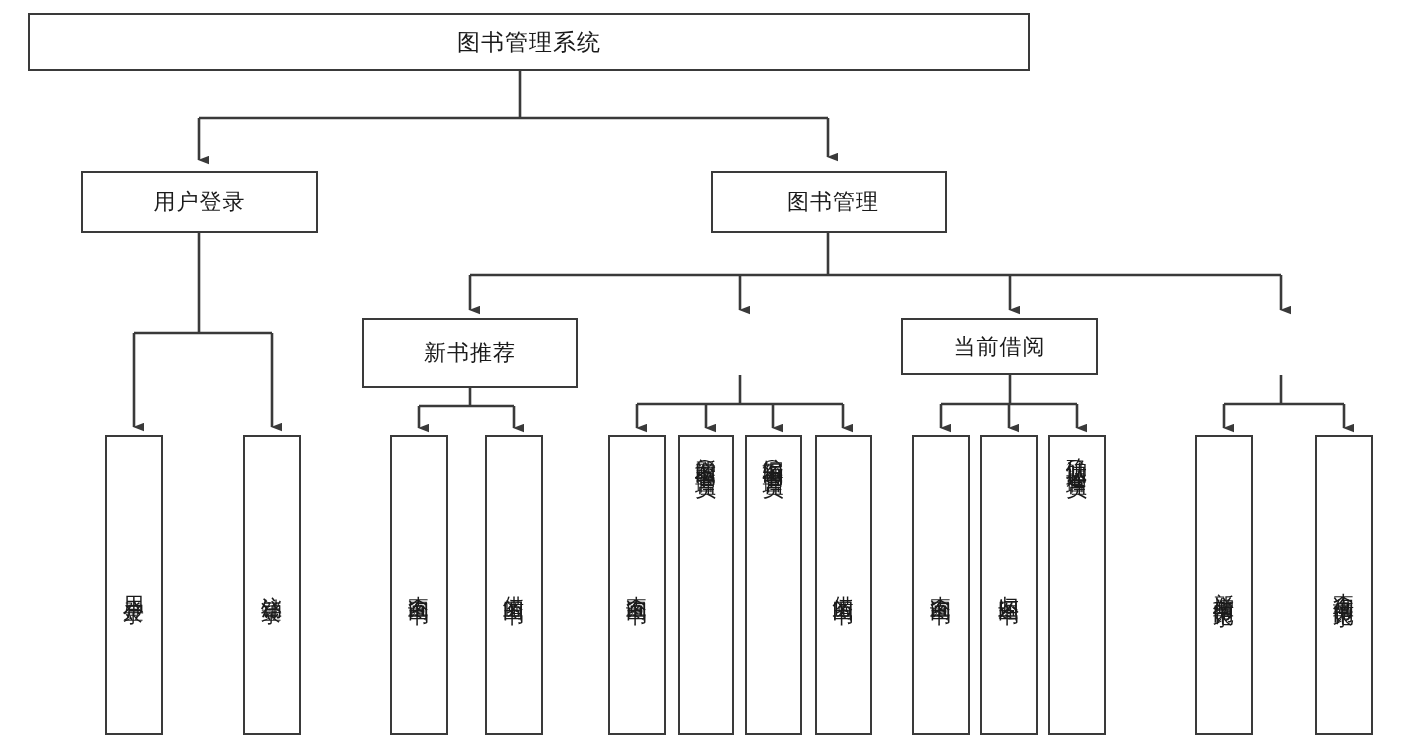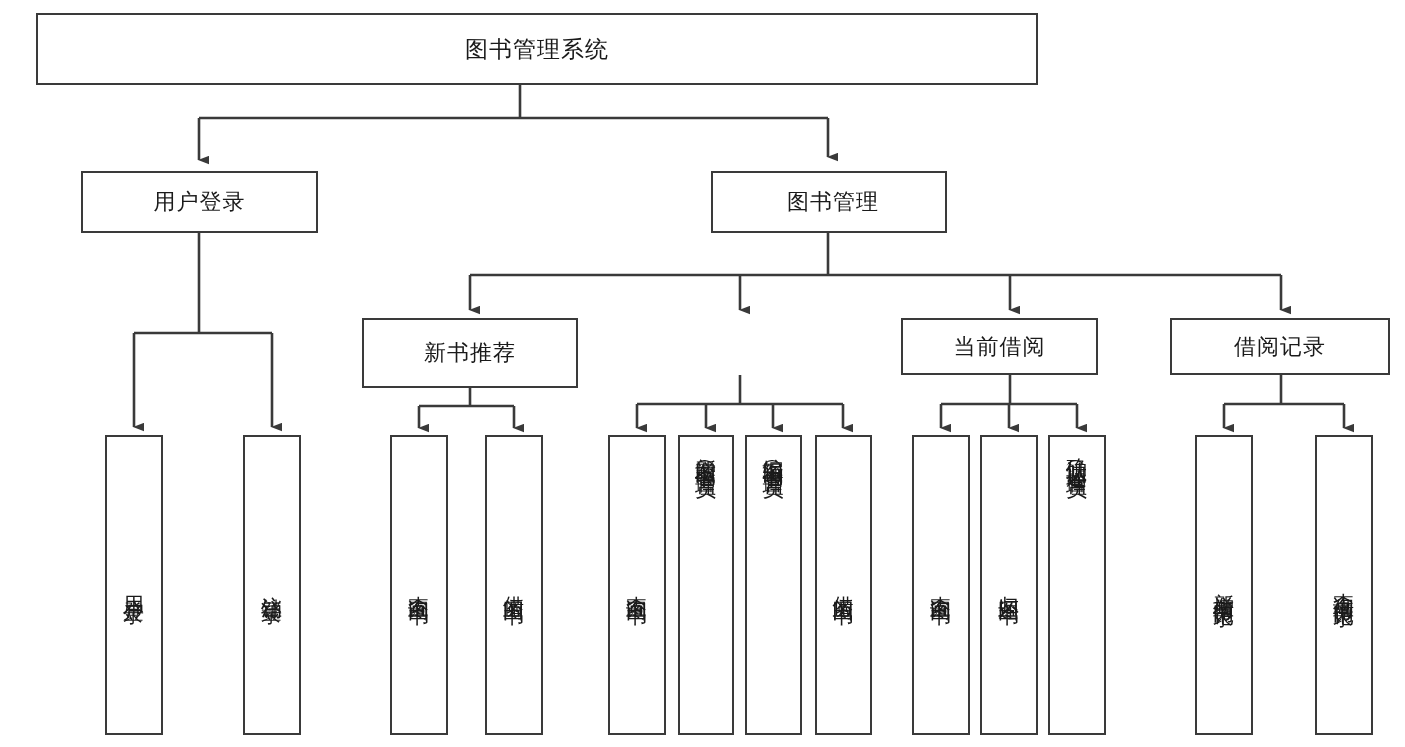--- a/index.html
+++ b/index.html
@@ -128,40 +128,37 @@
       <path d="M1009,404 L1009,428" marker-end="url(#arrow)"></path>
       <path d="M1077,404 L1077,428" marker-end="url(#arrow)"></path>
 
       <path d="M1281,375 L1281,404"></path>
       <path d="M1224,404 L1344,404"></path>
       <path d="M1224,404 L1224,428" marker-end="url(#arrow)"></path>
       <path d="M1344,404 L1344,428" marker-end="url(#arrow)"></path>
     </g>
   </svg>
 
-  <div class="node horiz root" style="left:36px; top:13px; width:1002px; height:72px;">
+  <div class="node horiz root" style="left:28px; top:13px; width:1002px; height:58px;">
     <span class="node-label">图书管理系统</span>
   </div>
 
   <div class="node horiz" style="left:81px; top:171px; width:237px; height:62px;">
     <span class="node-label">用户登录</span>
   </div>
   <div class="node horiz" style="left:711px; top:171px; width:236px; height:62px;padding-left:8px;">
     <span class="node-label">图书管理</span>
   </div>
 
   <div class="node horiz" style="left:362px; top:318px; width:216px; height:70px;">
     <span class="node-label">新书推荐</span>
   </div>
   <div class="node horiz" style="left:901px; top:318px; width:197px; height:57px;">
     <span class="node-label">当前借阅</span>
   </div>
-  <div class="node horiz" style="left:1170px; top:318px; width:220px; height:57px;">
-    <span class="node-label">借阅记录</span>
-  </div>
 
   <div class="node vert center-text" style="left:105px; top:435px; width:58px; height:300px;">
     <span class="node-label">用户登录</span>
   </div>
   <div class="node vert center-text" style="left:243px; top:435px; width:58px; height:300px;">
     <span class="node-label">注销登录</span>
   </div>
 
   <div class="node vert center-text" style="left:390px; top:435px; width:58px; height:300px;">
     <span class="node-label">查询图书</span>

